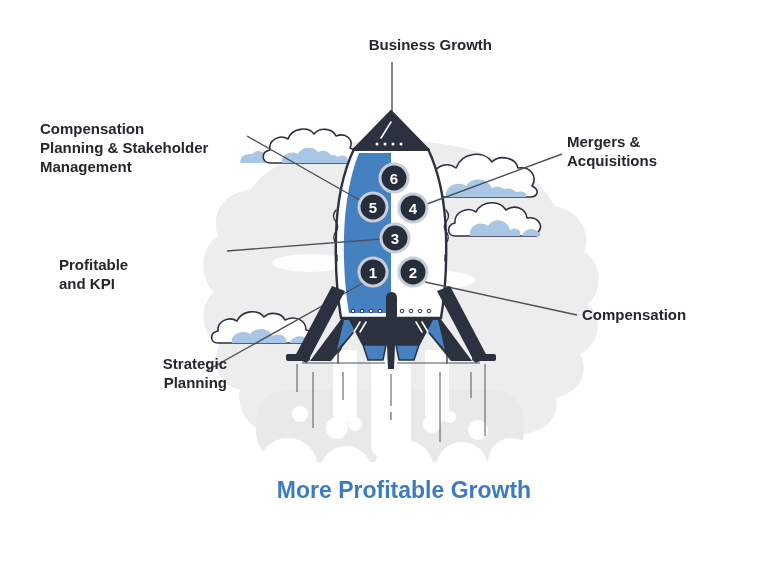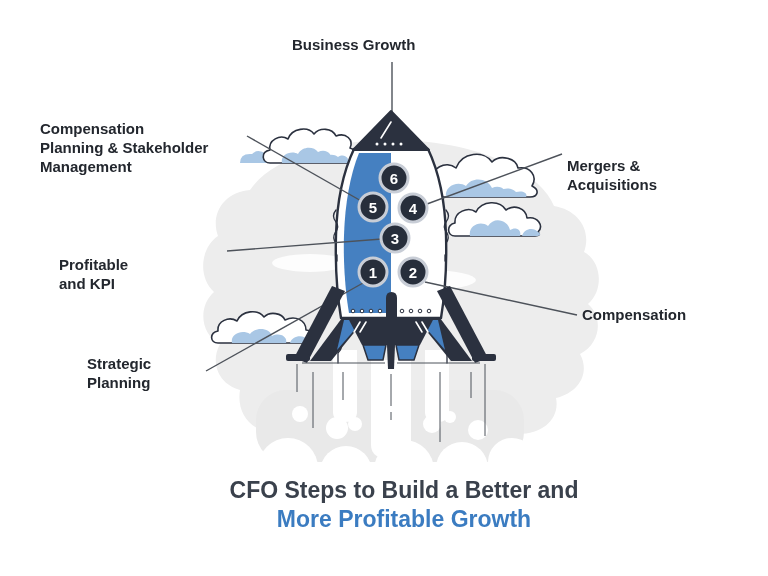--- a/index.html
+++ b/index.html
@@ -2,21 +2,21 @@
 <html style="--background: #ffffff; --textDark: #23272e; --titleDark: #3a414c; --titleBlue: #3b7cc1; --dark: #2b313f; --circleDark: #272e3b; --ring: #c8cdd6; --blue: #4580c1; --cloudBlue: #a9c7e5; --blobGray: #ededed; --smokeGray: #e9e9e9; --lineGray: #4d525a;"><head>
 <meta charset="utf-8">
 <style>
   html,body{margin:0;padding:0;background:#fff;}
   body{width:768px;height:576px;overflow:hidden;font-family:"Liberation Sans",sans-serif;}
   .stage{position:relative;width:768px;height:576px;background:var(--background,#fff);}
   .stage svg{position:absolute;left:0;top:0;}
   .callout{position:absolute;font-weight:700;font-size:15px;line-height:19px;
            color:var(--textDark,#23272e);white-space:pre-line;}
   .align-right{text-align:left;margin-top:16px;}
-  .align-center{text-align:left;}
+  .align-center{text-align:right;}
   .title{position:absolute;left:40px;top:476px;width:728px;text-align:center;
          font-weight:700;font-size:23px;line-height:29px;}
   .title .l1{color:var(--titleDark,#3a414c);}
   .title .l2{color:var(--titleBlue,#3b7cc1);}
   
   .dk{fill:var(--dark,#2b313f);}
   .bl{fill:var(--blue,#4580c1);}
   .cb{fill:var(--cloudBlue,#a9c7e5);}
   .blob{fill:var(--blobGray,#ededed);}
   .smoke{fill:var(--smokeGray,#e9e9e9);}
@@ -205,29 +205,28 @@
       <line class="thin" x1="485" y1="364" x2="485" y2="436"></line>
     </g>
   </svg>
 
   <div class="callout align-center" style="left:292px;top:35px;width:200px;">Business Growth</div>
 
   <div class="callout align-right" style="left:40px;top:103px;width:200px;">Compensation
 Planning &amp; Stakeholder
 Management</div>
 
-  <div class="callout" style="left:567px;top:132px;width:170px;margin-top:24px;">Mergers &amp;
+  <div class="callout" style="left:567px;top:132px;width:170px;">Mergers &amp;
 Acquisitions</div>
 
   <div class="callout align-right" style="left:59px;top:239px;width:160px;">Profitable
 and KPI</div>
 
   <div class="callout" style="left:582px;top:305px;width:140px;">Compensation</div>
 
   <div class="callout align-center" style="left:87px;top:354px;width:140px;">Strategic
 Planning</div>
 
   <div class="title">
-    <div class="l1">CFO Steps to Build a Better and</div>
     <div class="l2">More Profitable Growth</div>
   </div>
 
 </div>
 
 </body></html>

